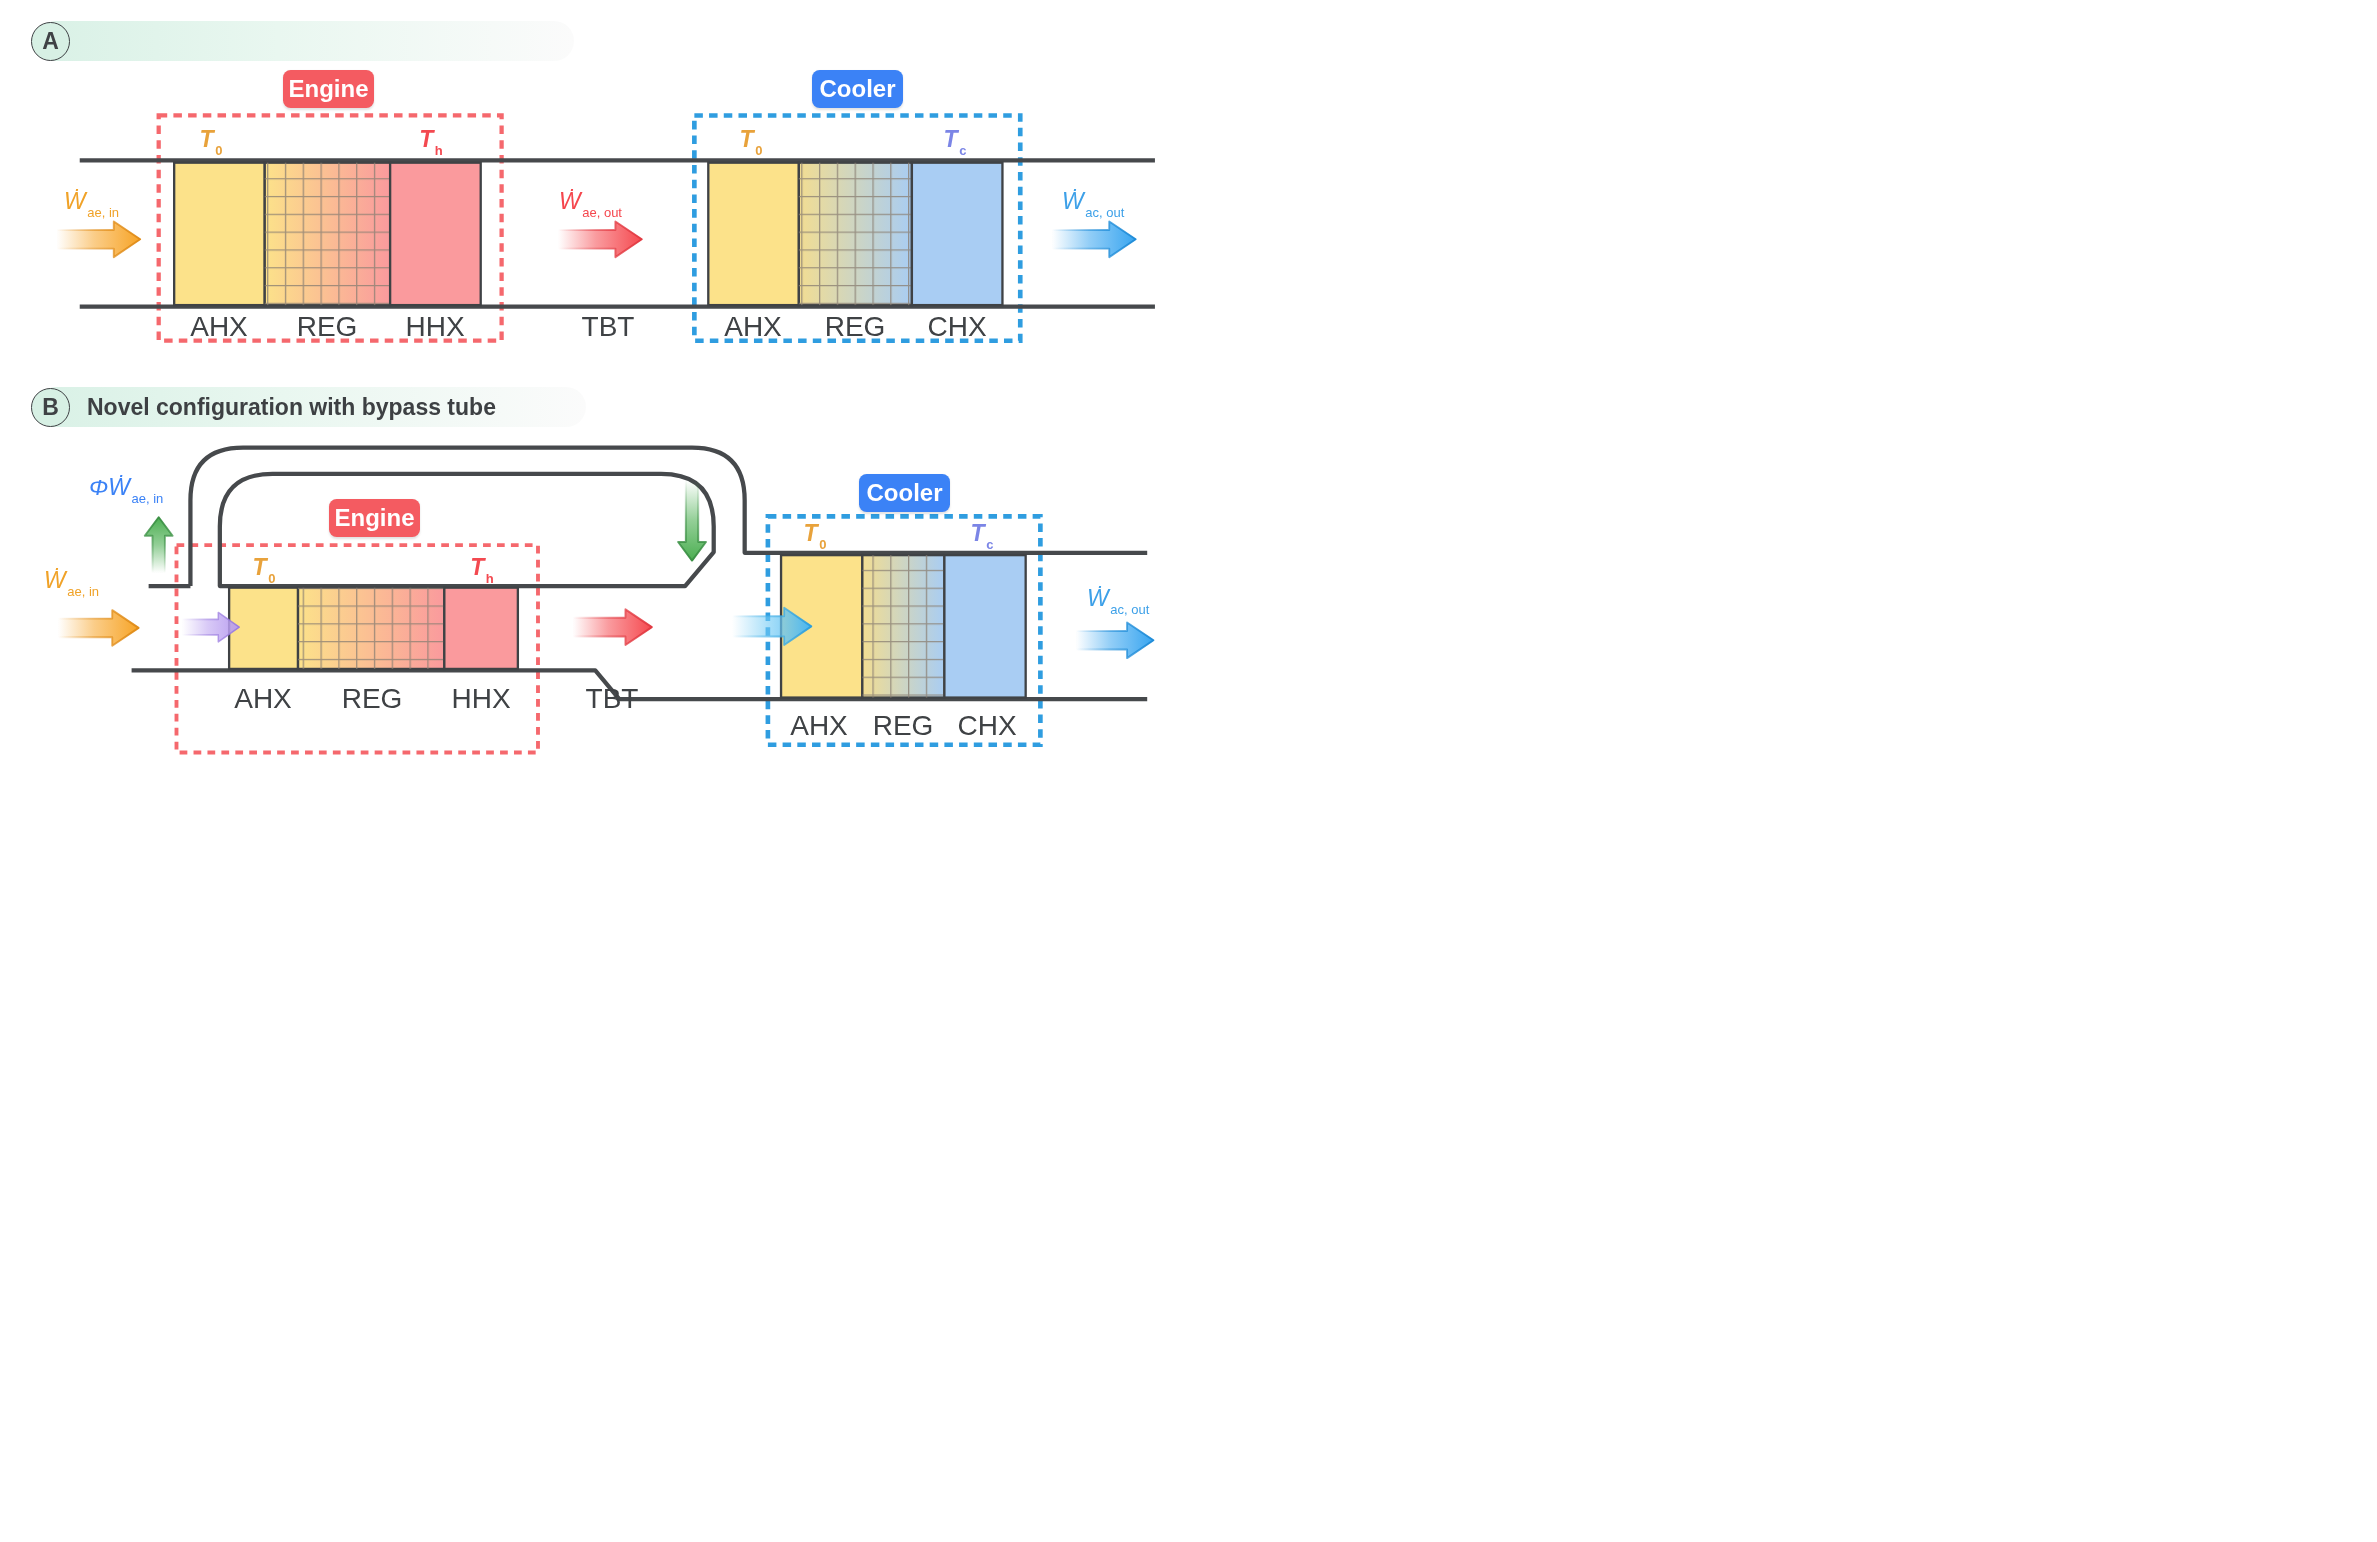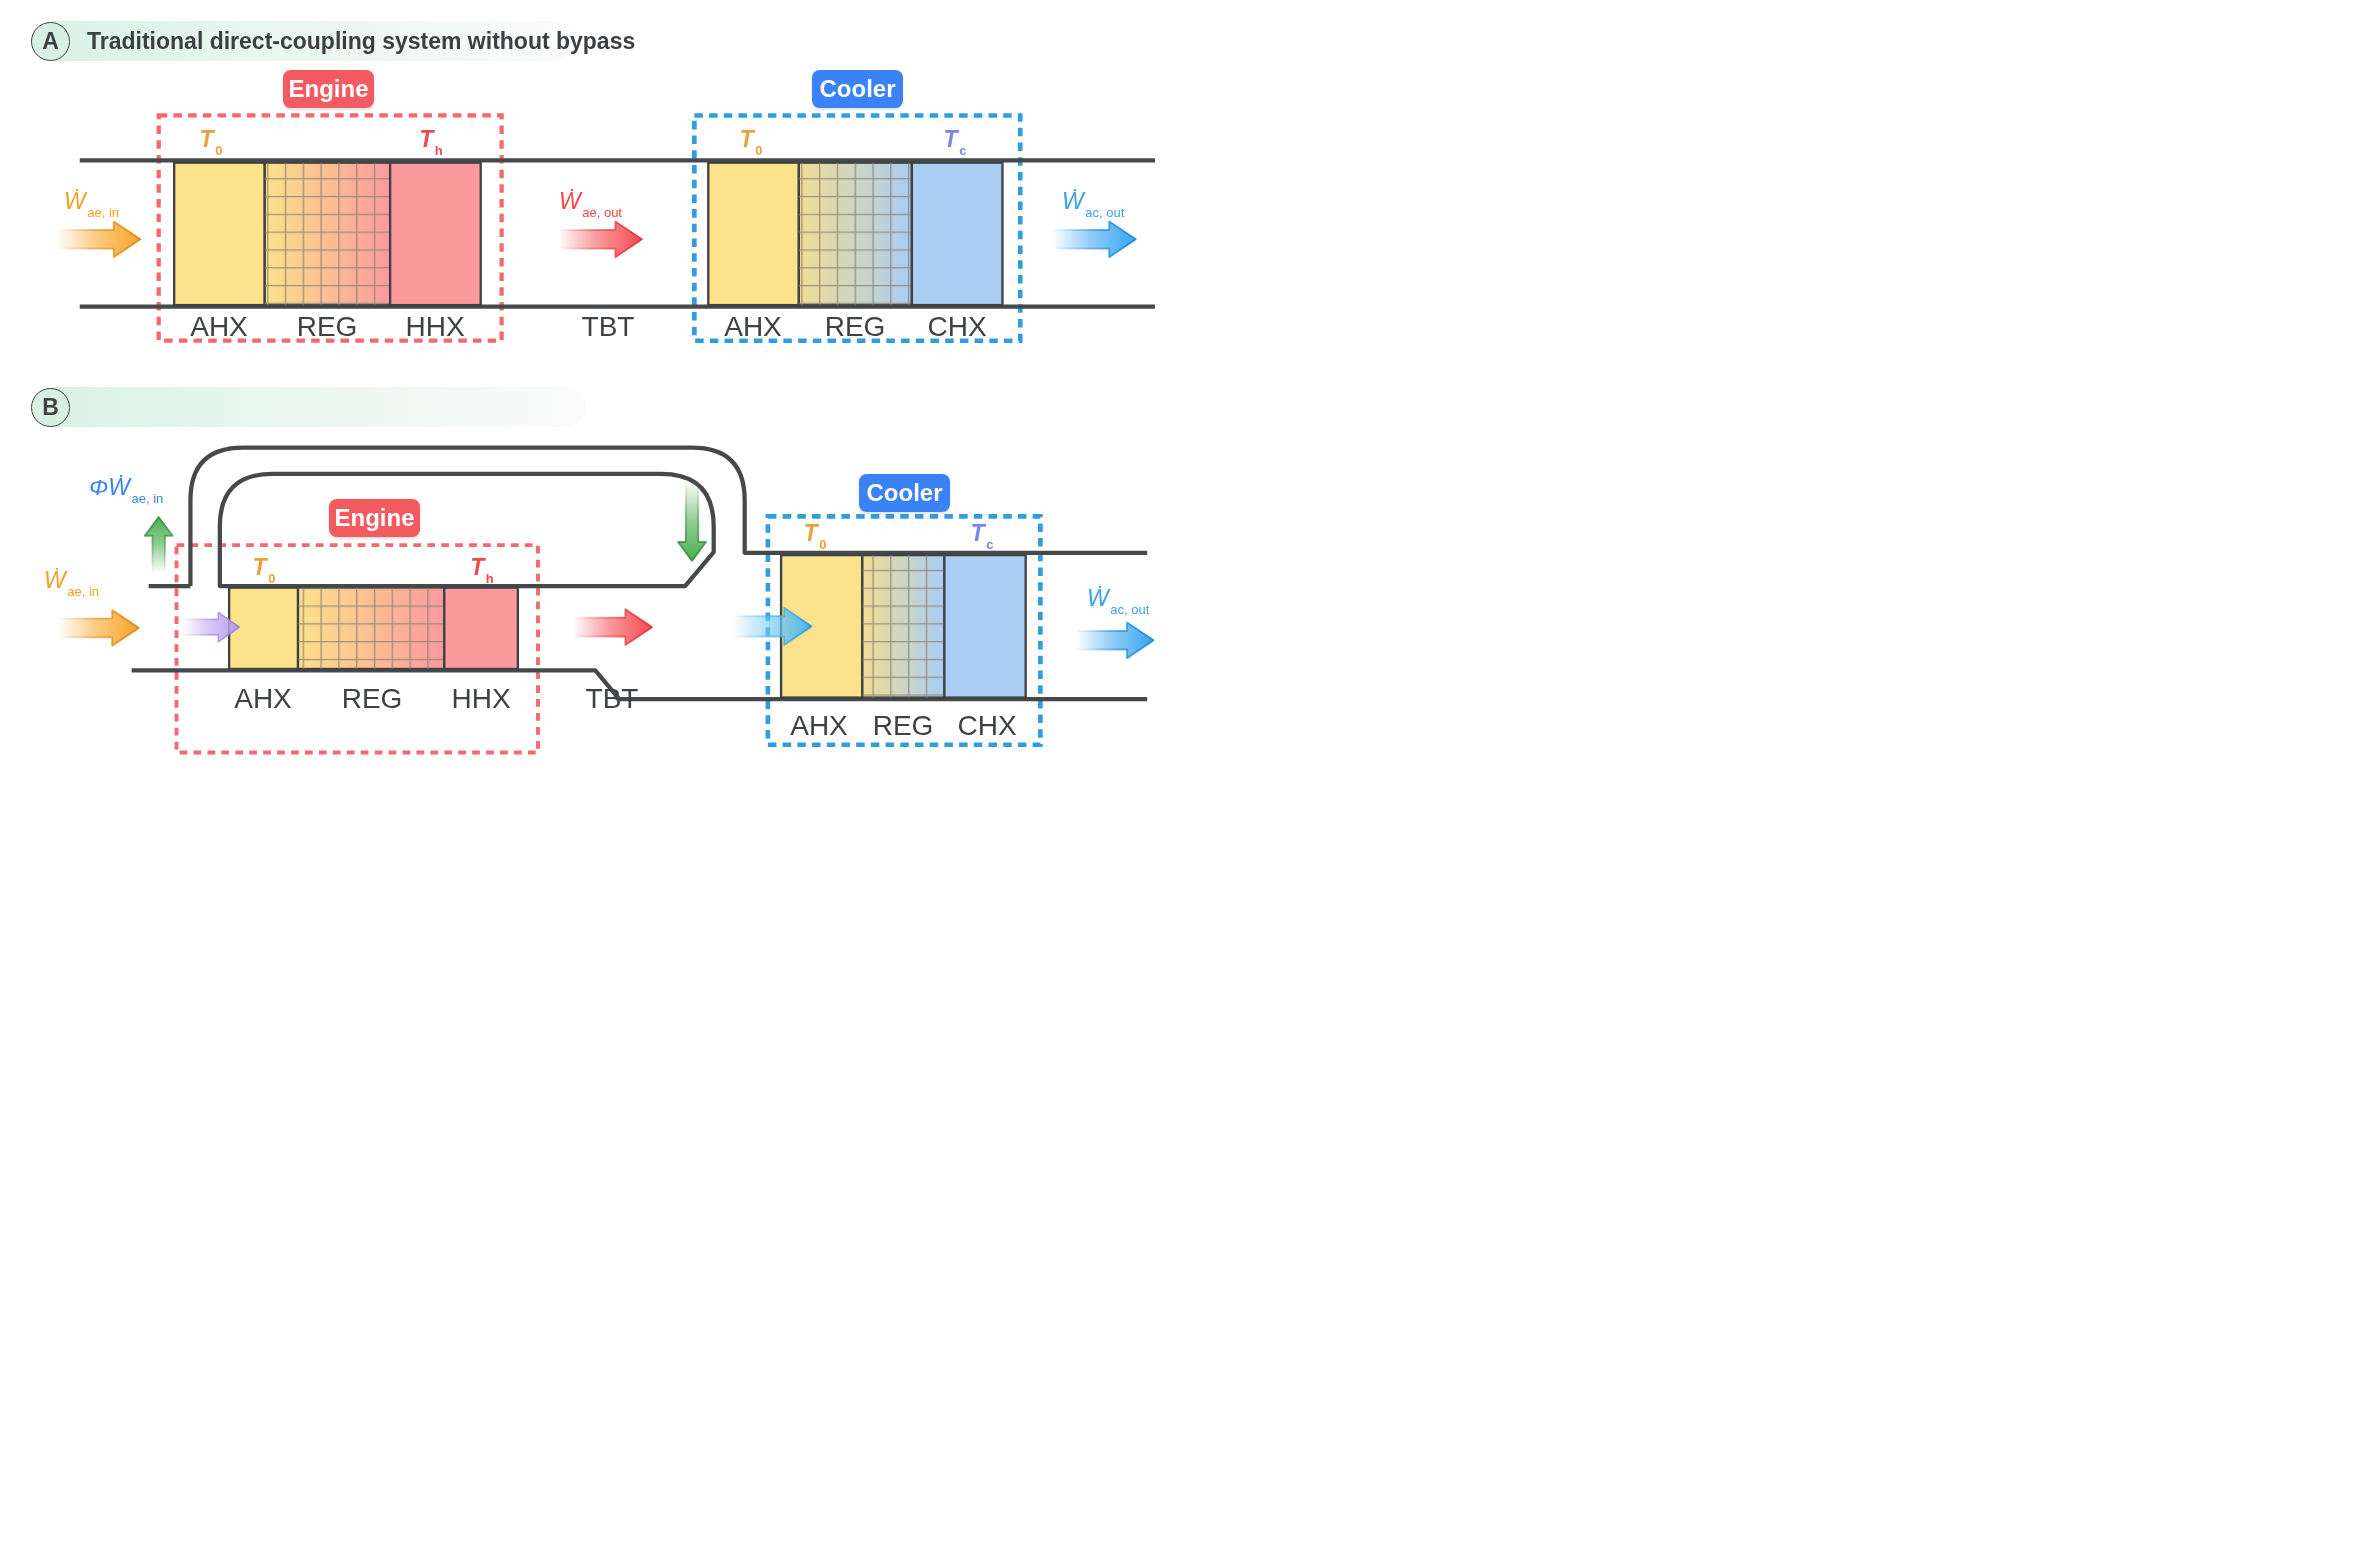--- a/index.html
+++ b/index.html
@@ -169,21 +169,20 @@
     <polygon points="946,796 1013,796 1013,785 1048,809 1013,833 1013,822 946,822" fill="url(#gLb)" stroke="url(#gLbS)" stroke-width="2.5" stroke-linejoin="round"></polygon>
     <polygon points="1390,815 1456,815 1456,804 1490,827 1456,850 1456,839 1390,839" fill="url(#gBl)" stroke="url(#gBlS)" stroke-width="2.5" stroke-linejoin="round"></polygon>
     <polygon points="197,740 197,692 187,692 205,668 223,692 213,692 213,740" fill="url(#gGu)" stroke="url(#gGuS)" stroke-width="2.5" stroke-linejoin="round"></polygon>
     <polygon points="886,620 886,700 876,700 894,724 912,700 902,700 902,620" fill="url(#gGd)" stroke="url(#gGdS)" stroke-width="2.5" stroke-linejoin="round"></polygon>
   </svg>
 
   <div class="panel-pill" style="left:36px;top:21px;width:538px;"></div>
   <div class="panel-circle" style="left:31px;top:22px;">
     <span>A</span>
   </div>
-  <div class="panel-title" style="left:87px;top:21px;">Traditional direct-coupling system without bypass</div>
 
   <div class="comp-badge badge-red" style="left:283px;top:70px;width:91px;height:38px;">
     <span>Engine</span>
   </div>
   <div class="comp-badge badge-blue" style="left:812px;top:70px;width:91px;height:38px;">
     <span>Cooler</span>
   </div>
 
   <div class="t-label" style="left:211px;top:126px;color:#e8a23b;">
     <span class="sym">T</span><span class="sub">0</span>
@@ -213,20 +212,21 @@
   <div class="block-label" style="left:435px;top:311px;">HHX</div>
   <div class="block-label" style="left:608px;top:311px;">TBT</div>
   <div class="block-label" style="left:753px;top:311px;">AHX</div>
   <div class="block-label" style="left:855px;top:311px;">REG</div>
   <div class="block-label" style="left:957px;top:311px;">CHX</div>
 
   <div class="panel-pill" style="left:36px;top:387px;width:550px;"></div>
   <div class="panel-circle" style="left:31px;top:388px;">
     <span>B</span>
   </div>
+  <div class="panel-title" style="left:87px;top:387px;">Novel configuration with bypass tube</div>
 
   <div class="comp-badge badge-red" style="left:329px;top:499px;width:91px;height:38px;">
     <span>Engine</span>
   </div>
   <div class="comp-badge badge-blue" style="left:859px;top:474px;width:91px;height:38px;">
     <span>Cooler</span>
   </div>
 
   <div class="flow-label" style="left:89px;top:474px;color:#3b82f6;">
     <span class="sym">ΦẆ</span><span class="sub">ae, in</span>

